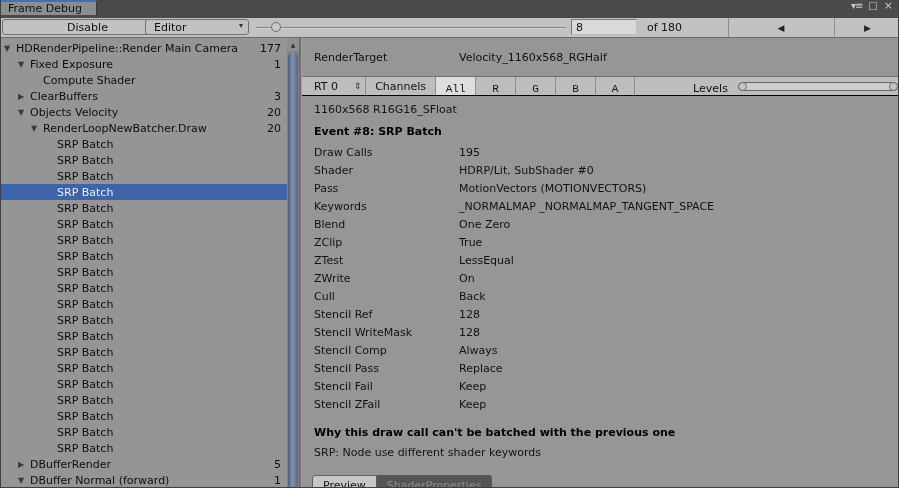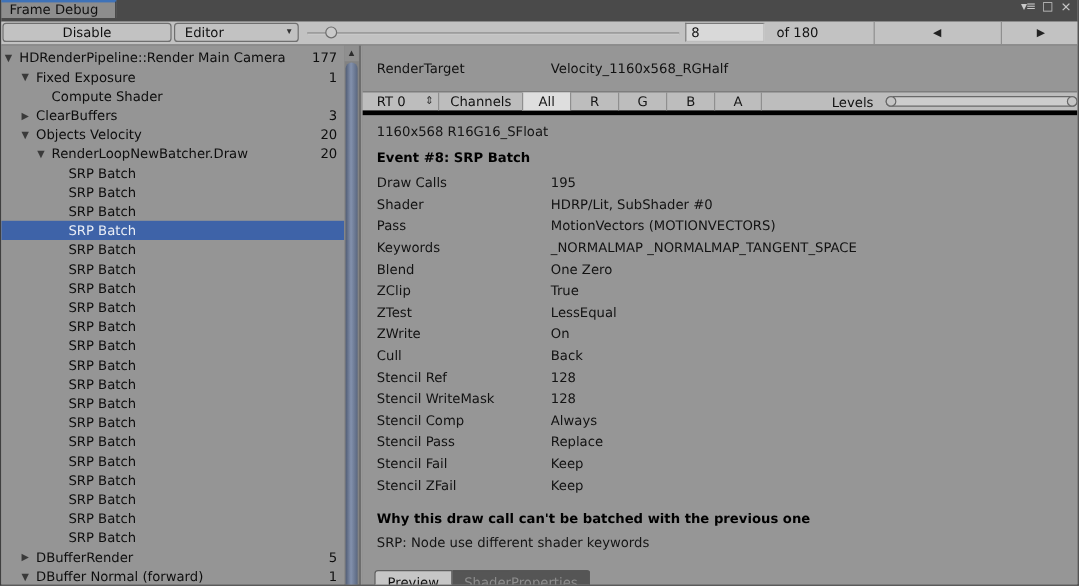--- a/index.html
+++ b/index.html
@@ -15,21 +15,21 @@
     display:flex;align-items:center;padding-left:7px;color:#101010;}
   .win-controls{margin-left:auto;display:flex;align-items:center;gap:6px;padding-right:5px;color:#c9c9c9;}
   .win-controls span{cursor:default;line-height:1;}
   .wc-menu{font-size:10px;letter-spacing:-1px;}
   .wc-max{font-size:10px;}
   .wc-close{font-size:11px;}
   
   .toolbar{position:absolute;left:0;top:18px;width:100%;height:20px;background:#c2c2c2;border-bottom:1px solid #6a6a6a;}
   .tb-btn{position:absolute;top:1px;height:16px;background:#c2c2c2;border:1px solid #6f6f6f;border-radius:3px;
     display:flex;align-items:center;justify-content:center;color:#111;}
-  .btn-disable{left:1px;width:141px;}
+  .btn-disable{left:1px;width:171px;}
   .btn-editor{left:144px;width:104px;justify-content:flex-start;padding-left:8px;}
   .btn-editor .dd{position:absolute;right:5px;top:1px;font-size:8px;color:#333;}
   .ev-slider{position:absolute;left:255px;top:0;width:310px;height:19px;}
   .ev-slider .track{position:absolute;left:0;right:0;top:9px;height:2px;background:#858585;border-bottom:1px solid #d6d6d6;}
   .ev-slider .knob{position:absolute;top:4px;width:10px;height:10px;border-radius:50%;background:#cacaca;border:1px solid #6d6d6d;}
   .frame-input{position:absolute;left:570px;top:1px;width:66px;height:16px;background:#d9d9d9;
     border:1px solid #7a7a7a;border-bottom-color:#bdbdbd;border-right-color:#bdbdbd;padding-left:4px;display:flex;align-items:center;}
   .frame-total{position:absolute;left:646px;top:0;height:19px;display:flex;align-items:center;color:#111;}
   .tb-sep{position:absolute;top:0;width:1px;height:19px;background:#8f8f8f;}
   .nav-btn{position:absolute;top:0;height:19px;display:flex;align-items:center;justify-content:center;font-size:9px;color:#222;cursor:default;}
@@ -51,27 +51,27 @@
   .vscroll .up{position:absolute;top:0;left:0;width:12px;height:13px;background:#8f8f8f;
     display:flex;align-items:center;justify-content:center;font-size:6px;color:#2c2c2c;}
   .vscroll .thumb{position:absolute;top:14px;left:1px;width:10px;bottom:0;border-radius:5px 5px 0 0;
     background:linear-gradient(90deg,#515d75,#8focmit 45%,#5a6780);
     background:linear-gradient(90deg,#515d75,#8391ad 45%,#5a6780);}
   .splitter{width:3px;height:100%;background:#6e6e6e;border-right:1px solid #a3a3a3;flex:none;}
   .detail-panel{flex:1;height:100%;background:#969696;overflow:hidden;}
   
   .rt-row{height:38px;display:flex;align-items:center;padding-left:12px;}
   .rt-row .lbl{width:145px;flex:none;}
-  .rt-toolbar{height:20px;background:#bdbdbd;border-top:1px solid #6f6f6f;border-bottom:4px solid #000000;
+  .rt-toolbar{height:20px;background:#bdbdbd;border-top:1px solid #6f6f6f;border-bottom:1px solid #000000;
     display:flex;align-items:stretch;}
   .rt-select{width:72px;margin-left:6px;display:flex;align-items:center;padding-left:6px;position:relative;}
   .rt-select .ud{margin-left:auto;margin-right:4px;font-size:9px;color:#333;}
   .rt-tb-sep{width:1px;background:#8f8f8f;}
   .ch-label{display:flex;align-items:center;padding:0 9px;}
-  .ch-btn{width:40px;display:flex;align-items:center;justify-content:center;border-left:1px solid #8f8f8f;color:#161616;}
+  .ch-btn{width:40px;display:flex;align-items:flex-end;justify-content:center;border-left:1px solid #8f8f8f;color:#161616;font-family:Liberation Mono, monospace;}
   .ch-btn:last-of-type{border-right:1px solid #8f8f8f;}
   .ch-btn.active{background:#dedede;}
   .lv-label{display:flex;align-items:flex-end;padding:0 10px 0 58px;}
   .lv-slider{align-self:center;width:205px;height:9px;border:1px solid #696969;border-radius:5px;background:#cdcdcd;position:relative;}
   .lv-slider .handle{position:absolute;top:-1px;width:9px;height:9px;border:1px solid #696969;border-radius:50%;background:#c5c5c5;}
   .lv-slider .h-min{left:-1px;}
   .lv-slider .h-max{right:-1px;}
   .fmt-line{margin:7px 0 0 12px;color:#141414;}
   .evt-header{margin:9px 0 0 12px;font-weight:bold;color:#000;}
   .details{margin-top:5px;}

